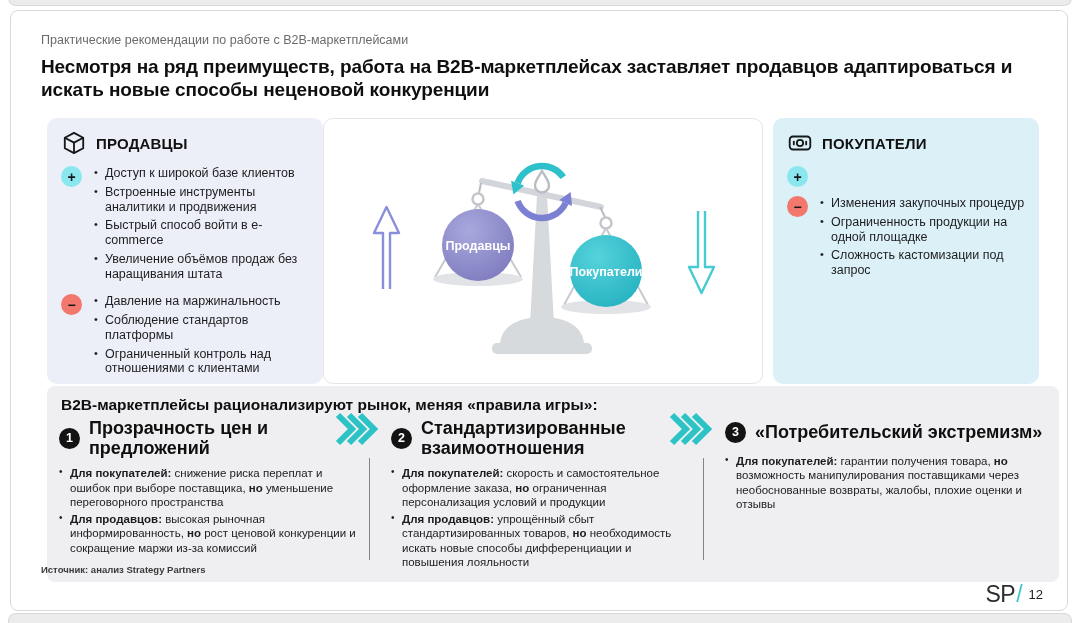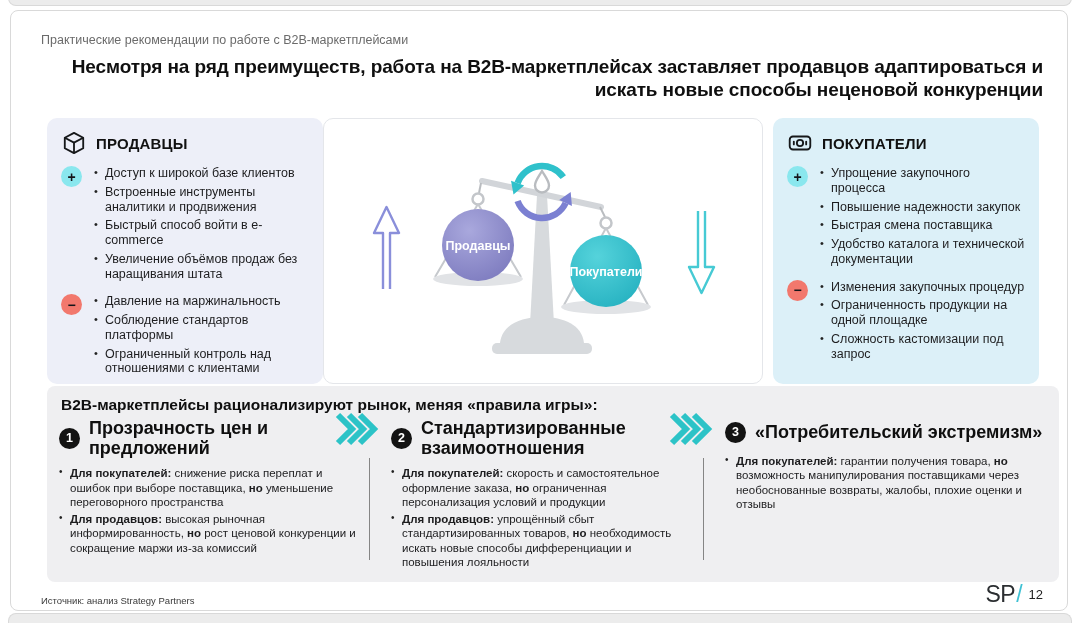--- a/index.html
+++ b/index.html
@@ -9,21 +9,21 @@
 
   .band { position:absolute; left:8px; right:8px; background:#ececec; border:1px solid #d9d9d9; }
   .band.top { top:-2px; height:8px; border-top:0; border-radius:0 0 8px 8px; }
   .band.bottom { top:613px; height:12px; border-bottom:0; border-radius:8px 8px 0 0; }
 
   .slide { position:absolute; left:10px; top:10px; width:1058px; height:601px;
     background:#fff; border:1px solid #d9d9d9; border-radius:8px; }
 
   .kicker { position:absolute; left:30px; top:22px; font-size:12.5px; color:#6b6b6b; }
   .title { position:absolute; left:30px; top:44px; width:1002px; font-size:19px;
-    font-weight:700; line-height:1.22; color:#0f0f0f; letter-spacing:-0.1px;text-align:right; }
+    font-weight:700; line-height:1.22; color:#0f0f0f; letter-spacing:-0.1px; }
 
   
   .panel { position:absolute; top:107px; height:266px; border-radius:10px; padding:12px 12px 0 14px; }
   .panel.sellers { left:36px; width:276px; background:#edeff8; }
   .panel.buyers  { left:762px; width:266px; background:#dcf0f8; }
   .panel-head { display:flex; align-items:center; gap:9px; margin-bottom:10px; }
   .picon { width:26px; height:26px; flex:0 0 26px; }
   .picon svg { width:26px; height:26px; display:block; }
   .ptitle { font-size:15px; font-weight:800; color:#111; letter-spacing:.2px; }
   .pgroup { display:grid; grid-template-columns:32px 1fr; align-items:start; margin-bottom:9px; }
@@ -59,21 +59,21 @@
     color:#1c1c1e; margin-bottom:3px; }
   .rbullet::before { content:"•"; position:absolute; left:0; top:0; font-size:10px; color:#222; }
   .rbullet.nodot::before { content:""; }
   .rbullet b { font-weight:700; }
   .vdiv { position:absolute; width:1px; top:72px; height:102px; background:#858585; }
   .vdiv.d1 { left:322px; } .vdiv.d2 { left:656px; }
   .chev { position:absolute; top:26px; width:44px; height:34px; }
   .chev.k1 { left:288px; } .chev.k2 { left:622px; }
 
   
-  .source { position:absolute; left:30px; top:584px; font-size:9.5px; color:#3a3a3a; }
+  .source { position:absolute; left:30px; top:553px; font-size:9.5px; color:#3a3a3a;font-weight:bold; }
   .splogo { position:absolute; right:24px; top:570px; display:flex; align-items:center; }
   .sp-text { font-size:23px; font-weight:500; color:#2b2e31; letter-spacing:-0.5px; }
   .sp-slash { font-size:23px; font-weight:400; color:#3fc1d4; margin:0 1px 0 1px; }
   .sp-page { font-size:13px; color:#222; margin-left:5px; }
 </style>
 </head>
 <body>
 
 <div class="stage">
   <div class="band top"></div>
@@ -169,26 +169,20 @@
           <svg viewBox="0 0 24 24" fill="none" stroke="#16181a" stroke-width="1.7" stroke-linejoin="round">
             <rect x="2.5" y="6" width="19" height="12" rx="3"></rect>
             <circle cx="12" cy="12" r="2.9"></circle>
             <path d="M6.3 10.7 V13.3 M17.7 10.7 V13.3" stroke-linecap="round"></path>
           </svg>
         </span>
         <span class="ptitle">ПОКУПАТЕЛИ</span>
       </div>
       <div class="pgroup">
         <span class="badge plus">+</span>
-        <ul class="plist">
-            <li>Упрощение закупочного процесса</li>
-            <li>Повышение надежности закупок</li>
-            <li>Быстрая смена поставщика</li>
-            <li>Удобство каталога и технической документации</li>
-          </ul>
       </div>
       <div class="pgroup">
         <span class="badge minus">−</span>
         <ul class="plist">
             <li>Изменения закупочных процедур</li>
             <li>Ограниченность продукции на одной площадке</li>
             <li>Сложность кастомизации под запрос</li>
           </ul>
       </div>
     </section>

